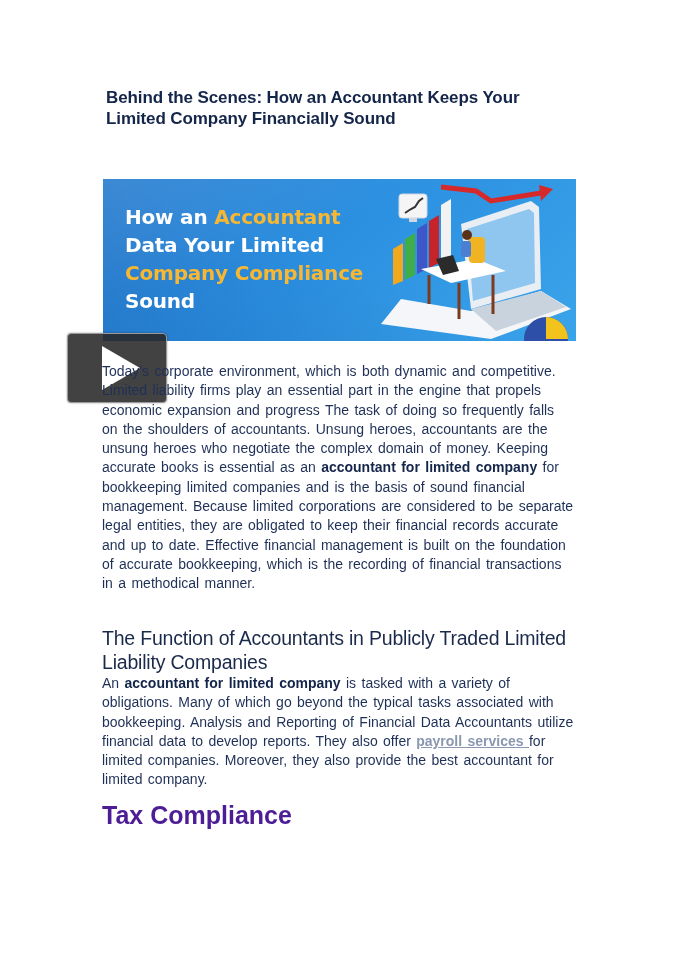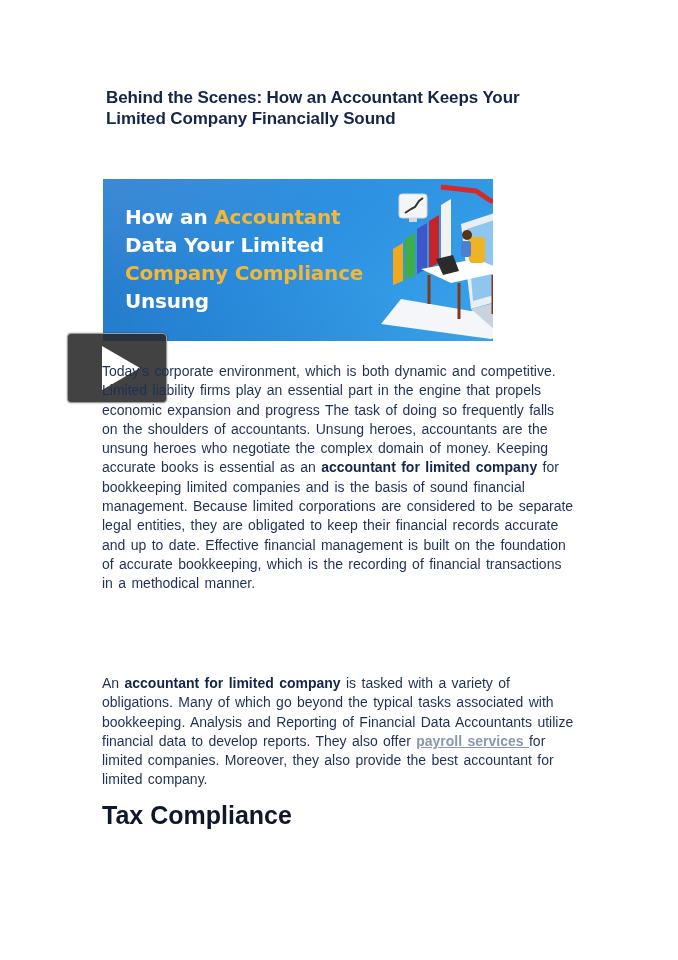--- a/index.html
+++ b/index.html
@@ -7,21 +7,21 @@
     width: 678px; height: 960px; position: relative; overflow: hidden;
     font-family: "Liberation Sans", sans-serif; color: #1b2a4a;
   }
   .page { position: absolute; left: 0; top: 0; width: 678px; height: 960px; background: #fff; }
   .title {
     position: absolute; left: 102px; top: 83px; width: 470px;
     font-weight: bold; font-size: 17px; line-height: 21px; color: #14254a;
     letter-spacing: -0.1px;
   }
   .banner {
-    position: absolute; left: 103px; top: 179px; width: 390px; height: 162px;
+    position: absolute; left: 103px; top: 179px; width: 473px; height: 162px;
     background: linear-gradient(135deg, #2c7fd0 0%, #2b8fe0 45%, #3aa4ea 100%);
     overflow: hidden;
   }
   .banner .shade {
     position: absolute; left: 0; top: 0; width: 100%; height: 100%;
     background:
       linear-gradient(160deg, rgba(255,255,255,0.08) 0%, rgba(255,255,255,0) 40%),
       linear-gradient(20deg, rgba(0,40,120,0.15) 0%, rgba(0,0,0,0) 50%);
   }
   .banner-text {
@@ -46,37 +46,37 @@
   .p1 { top: 362px; text-align: left; }
   .h2 {
     position: absolute; left: 102px; top: 626px; width: 470px;
     font-size: 19.5px; line-height: 24px; color: #1b2a4a; font-weight: normal;
     letter-spacing: -0.2px;
   }
   .p2 { top: 674px; }
   .link { color: #8a97b0; font-weight: bold; text-decoration: underline; }
   .h3 {
     position: absolute; left: 102px; top: 800px;
-    font-size: 25px; line-height: 30px; font-weight: bold; color: #0f172a; text-align: right;
+    font-size: 25px; line-height: 30px; font-weight: bold; color: #4c1d95; text-align: right;
   }
 </style>
 </head>
 <body>
 
 <div class="page">
 
   <h1 class="title" style="margin:4px;">Behind the Scenes: How an Accountant Keeps Your Limited Company Financially Sound</h1>
 
   <div class="banner">
     <div class="shade"></div>
     <div class="banner-text">
       <div><span>How an </span><span class="hl">Accountant</span></div>
       <div>Data Your Limited</div>
       <div class="hl">Company Compliance</div>
-      <div>Unsung</div>
+      <div>Sound</div>
     </div>
     <svg class="banner-art" viewBox="0 0 195 162" width="195" height="162">
 
       <polyline points="60,8 95,12 110,22 160,14" fill="none" stroke="#d62a2a" stroke-width="5"></polyline>
       <polygon points="158,6 172,10 160,22" fill="#d62a2a"></polygon>
 
       <rect x="18" y="15" width="28" height="24" rx="3" fill="#f5f5f5" stroke="#cfd8e3"></rect>
       <polyline points="24,34 30,30 34,28 38,22 42,19" fill="none" stroke="#333" stroke-width="2"></polyline>
       <rect x="28" y="39" width="8" height="4" fill="#cfd8e3"></rect>
 
@@ -111,20 +111,21 @@
   <div class="play-overlay">
     <svg width="98" height="68" viewBox="0 0 98 68">
       <polygon points="34,12 34,56 72,34" fill="#ffffff"></polygon>
     </svg>
   </div>
 
   <p class="body-text p1" style="margin:0;">
     <span>Today's corporate environment, which is both dynamic and competitive. Limited liability firms play an essential part in the engine that propels economic expansion and progress The task of doing so frequently falls on the shoulders of accountants. Unsung heroes, accountants are the unsung heroes who negotiate the complex domain of money. Keeping accurate books is essential as an </span><b>accountant for limited company</b><span> for bookkeeping limited companies and is the basis of sound financial management. Because limited corporations are considered to be separate legal entities, they are obligated to keep their financial records accurate and up to date. Effective financial management is built on the foundation of accurate bookkeeping, which is the recording of financial transactions in a methodical manner.</span>
   </p>
 
+  <h2 class="h2" style="margin:0;">The Function of Accountants in Publicly Traded Limited Liability Companies</h2>
 
   <p class="body-text p2" style="margin:0;">
     <span>An </span><b>accountant for limited company</b><span> is tasked with a variety of obligations. Many of which go beyond the typical tasks associated with bookkeeping. Analysis and Reporting of Financial Data Accountants utilize financial data to develop reports. They also offer </span><a class="link">payroll services </a><span>for limited companies. Moreover, they also provide the best accountant for limited company.</span>
   </p>
 
   <h2 class="h3" style="margin:0;">Tax Compliance</h2>
 
 </div>
 
 </body></html>

